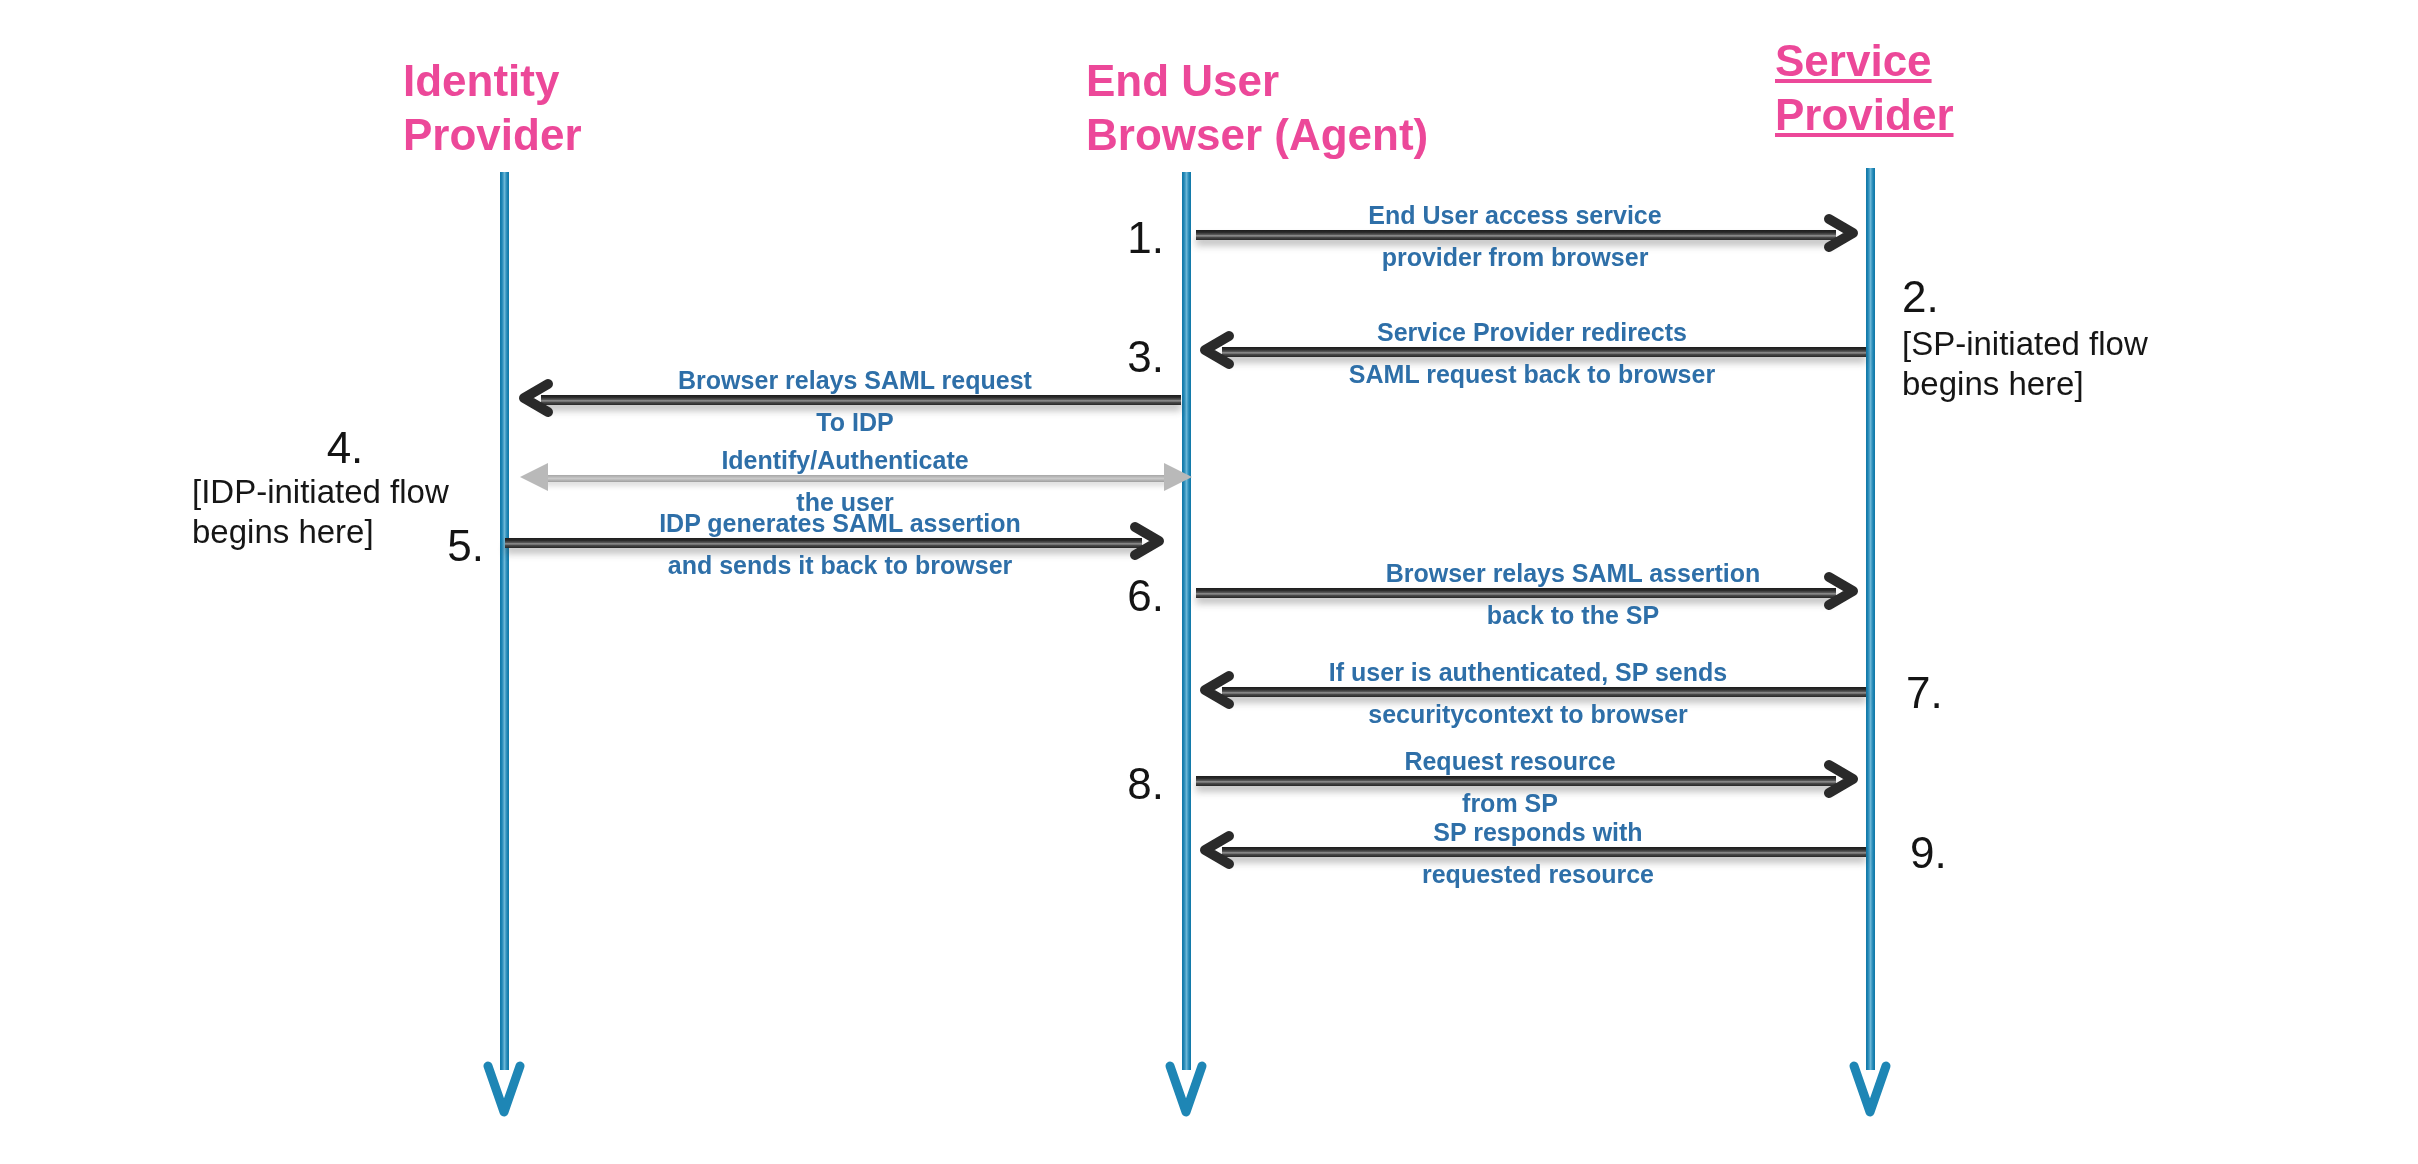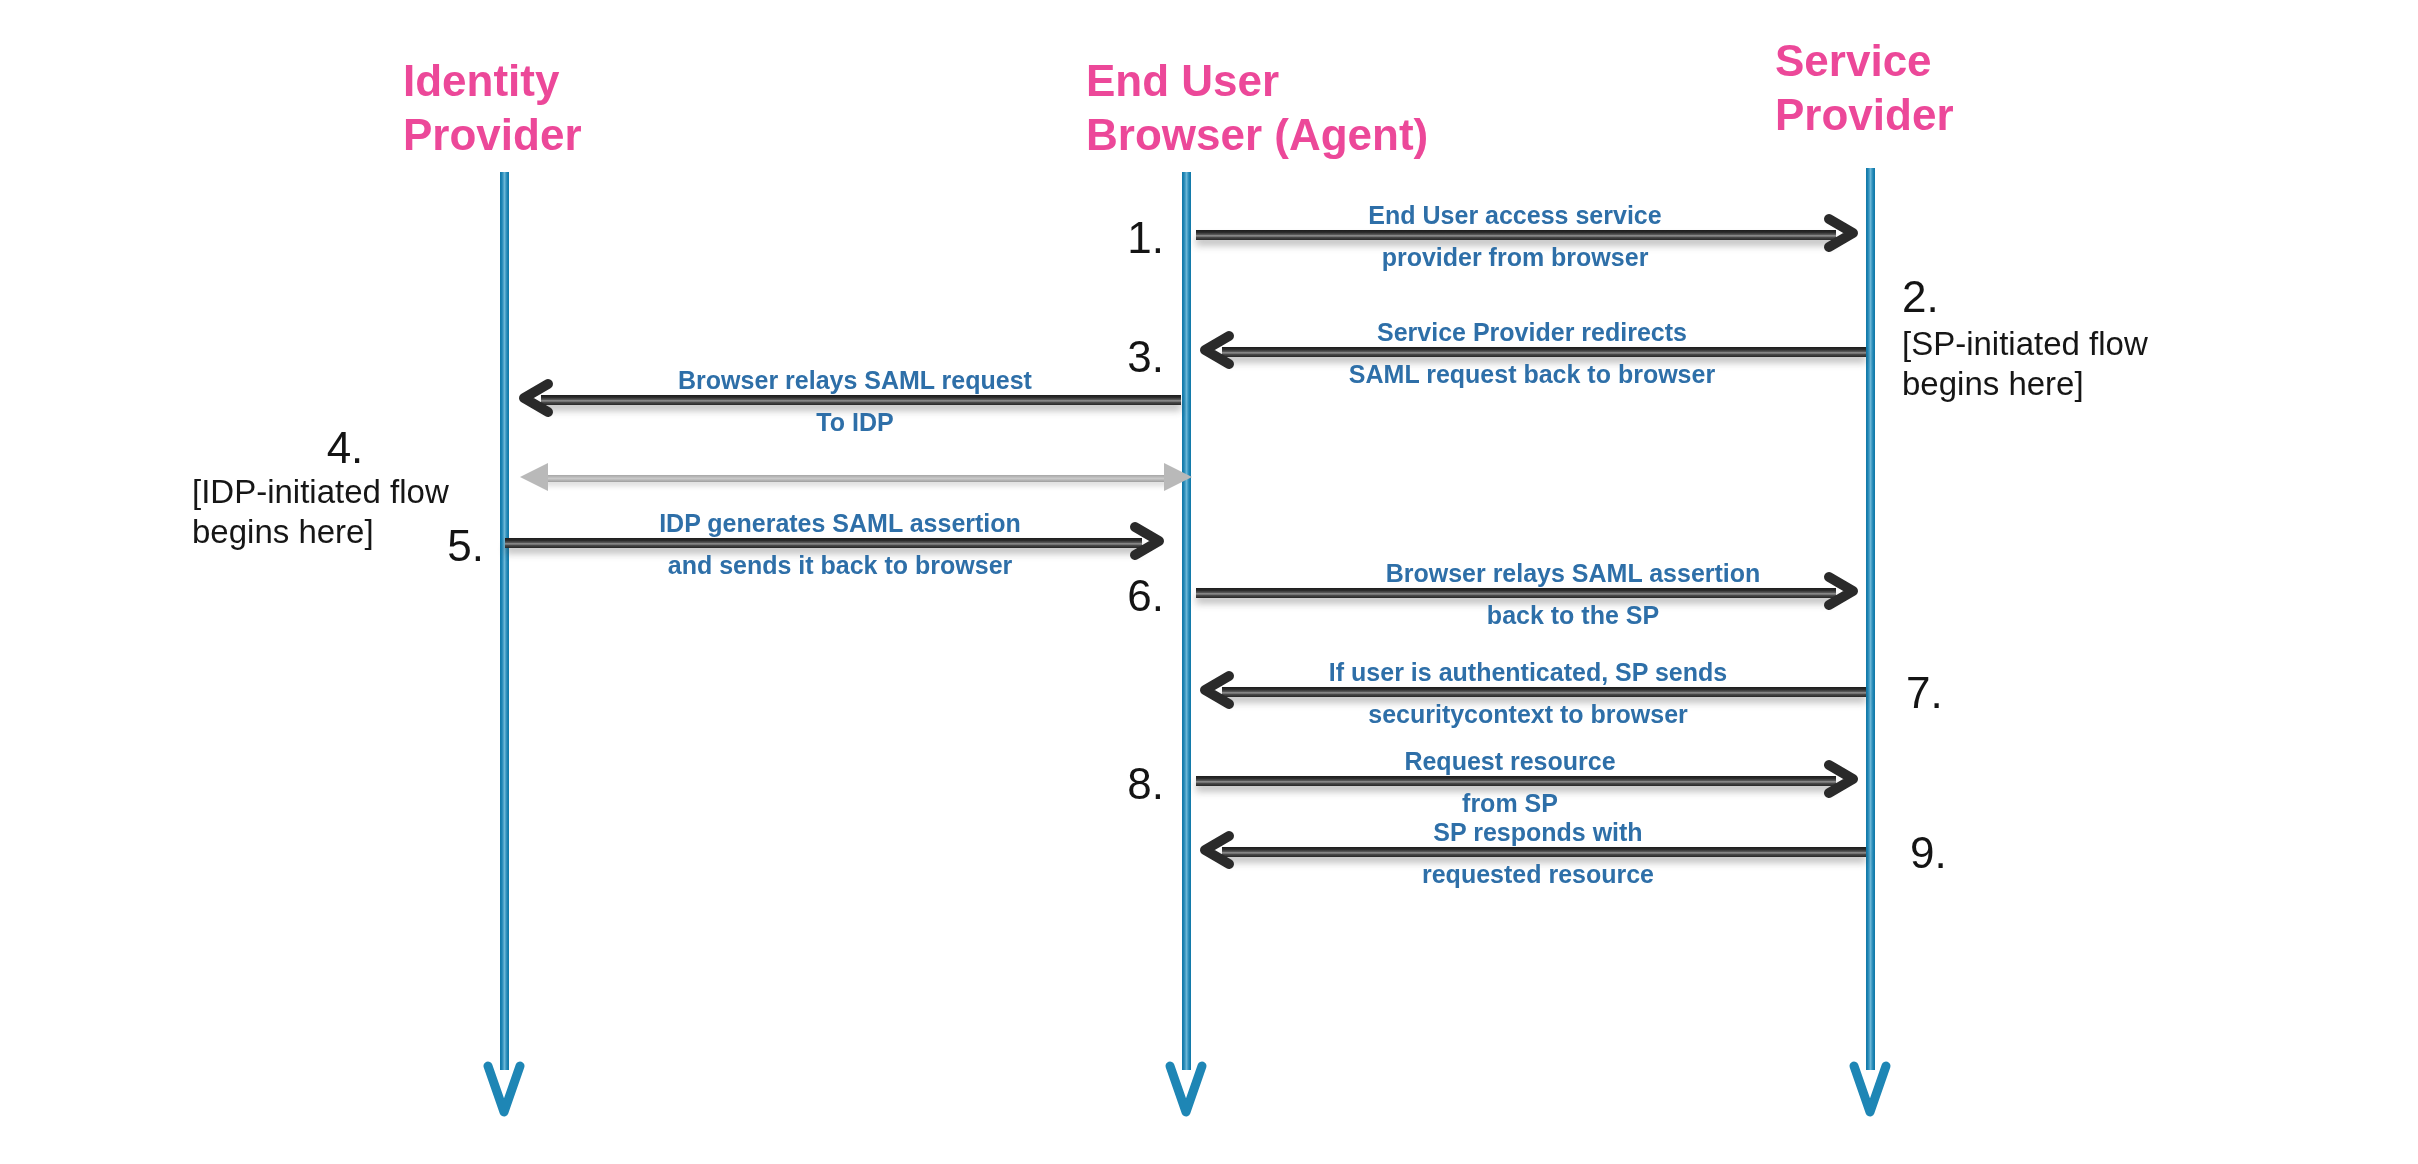--- a/index.html
+++ b/index.html
@@ -61,21 +61,21 @@
 <div class="canvas">
 
   <div class="actor-header" style="left:403px;top:54px;">
     <div>Identity</div>
     <div>Provider</div>
   </div>
   <div class="actor-header" style="left:1086px;top:54px;">
     <div>End User</div>
     <div>Browser (Agent)</div>
   </div>
-  <div class="actor-header" style="left:1775px;top:34px;">
+  <div class="actor-header" style="left:1775px;top:34px;text-decoration:underline;">
     <div>Service</div>
     <div>Provider</div>
   </div>
 
   <div class="lifeline" style="left:500px;top:172px;height:898px;"></div>
   <div class="lifeline-head" style="left:482px;top:1058px;">
     <svg width="44" height="64" viewBox="0 0 44 64">
         <path d="M6 8 L22 54 L38 8" fill="none" stroke="#1e86b5" stroke-width="9" stroke-linecap="round" stroke-linejoin="round"></path>
       </svg>
   </div>
@@ -149,20 +149,24 @@
       <svg width="36" height="36" viewBox="0 0 36 36">
           <path d="M33 4 L5 18 L33 32 Z" fill="#b9b9b9"></path>
         </svg>
     </span>
     <span class="chev gray-right">
       <svg width="36" height="36" viewBox="0 0 36 36">
           <path d="M3 4 L31 18 L3 32 Z" fill="#b9b9b9"></path>
         </svg>
     </span>
   </div>
+  <div class="msg-label" style="left:845px;top:481px;">
+    <div>Identify/Authenticate</div>
+    <div>the user</div>
+  </div>
 
   <div class="step-num ralign" style="left:360px;top:521px;">5.</div>
   <div class="arrow" style="left:505px;top:538px;width:637px;">
     <span class="chev right">
       <svg width="40" height="44" viewBox="0 0 40 44">
           <path d="M7 8 L31 22 L7 36" fill="none" stroke="#2a2a2a" stroke-width="10" stroke-linecap="round" stroke-linejoin="round"></path>
         </svg>
     </span>
   </div>
   <div class="msg-label" style="left:840px;top:544px;">

